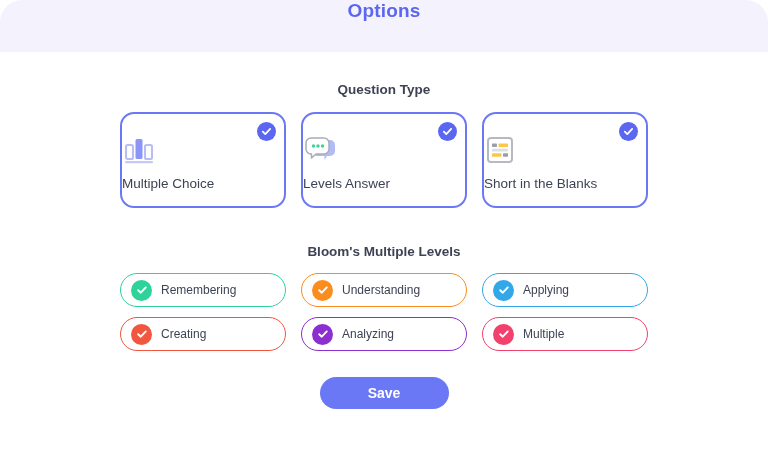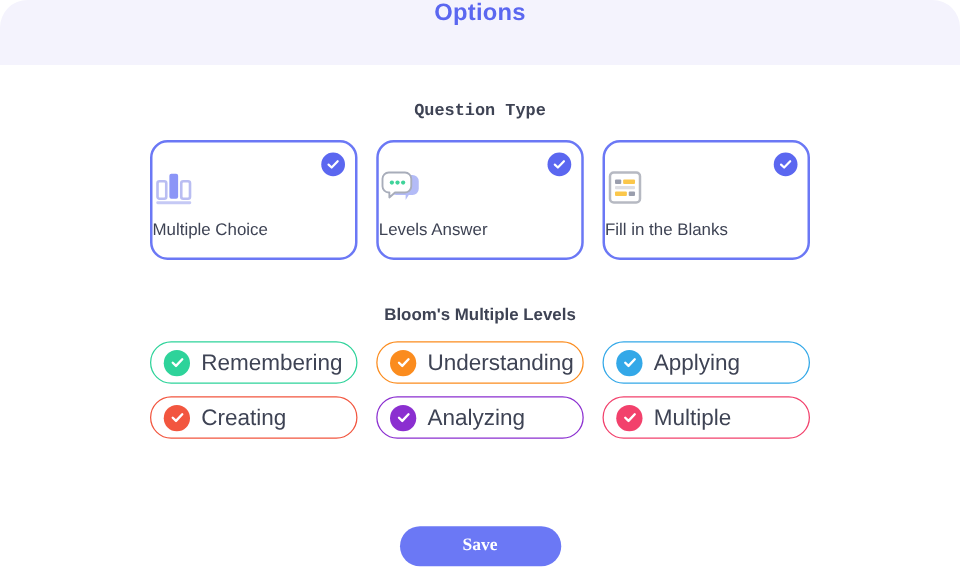--- a/index.html
+++ b/index.html
@@ -37,21 +37,21 @@
     letter-spacing: 0.2px;
   }
 
   
   .section-title {
     text-align: center;
     color: #3e4354;
     font-size: 13.5px;
     font-weight: bold;
   }
-  .qt-title { margin-top: 30px; font-family: Liberation Mono, monospace; }
+  .qt-title { margin-top: 30px; }
   .bt-title { margin-top: 36px; }
 
   
   .card-row {
     margin-top: 15px;
     display: flex;
     justify-content: center;
     gap: 15px;
   }
   .qcard {
@@ -116,42 +116,41 @@
     height: 21px;
     border-radius: 50%;
     display: flex;
     align-items: center;
     justify-content: center;
     flex: 0 0 auto;
   }
   .pill-check svg { display: block; }
   .pill-label {
     margin-left: 9px;
-    font-size: 18px;
+    font-size: 12px;
     color: #3e4354;
   }
 
   
   .save-wrap {
     margin-top: 26px;
     display: flex;
     justify-content: center;
   }
   .save-btn {
     width: 129px;
     height: 32px;
     border: none;
     border-radius: 16px;
     background: #6b78f5;
     color: #ffffff;
     font-size: 14px;
     font-weight: bold;
-    font-family: Liberation Serif, serif;
+    font-family: Liberation Sans, sans-serif;
     cursor: pointer;
-    margin-top: 44px;
   }
 </style>
 </head>
 <body>
 
 <div class="page">
 
   <div class="header">
     <div class="header-title">Options</div>
   </div>
@@ -204,21 +203,21 @@
       <div class="qcard-icon">
         <svg width="32" height="32" viewBox="0 0 32 32">
           <rect x="4" y="4" width="24" height="24" rx="3" fill="#ffffff" stroke="#b6b9c2" stroke-width="2"></rect>
           <rect x="8" y="9.5" width="5" height="3.6" rx="0.8" fill="#9a9ead"></rect>
           <rect x="14.5" y="9.5" width="9.5" height="3.6" rx="0.8" fill="#fbc74b"></rect>
           <rect x="8" y="14.8" width="16" height="2.6" rx="0.8" fill="#dedfe4"></rect>
           <rect x="8" y="19.2" width="9.5" height="3.6" rx="0.8" fill="#fbc74b"></rect>
           <rect x="19" y="19.2" width="5" height="3.6" rx="0.8" fill="#9a9ead"></rect>
         </svg>
       </div>
-      <div class="qcard-label">Fill in the Blanks</div>
+      <div class="qcard-label">Short in the Blanks</div>
     </div>
 
   </div>
 
   <div class="section-title bt-title">Bloom's Multiple Levels</div>
 
   <div class="pill-grid">
 
     <div class="pill" style="border-color:#2ed39a">
       <span class="pill-check" style="background:#2ed39a">

